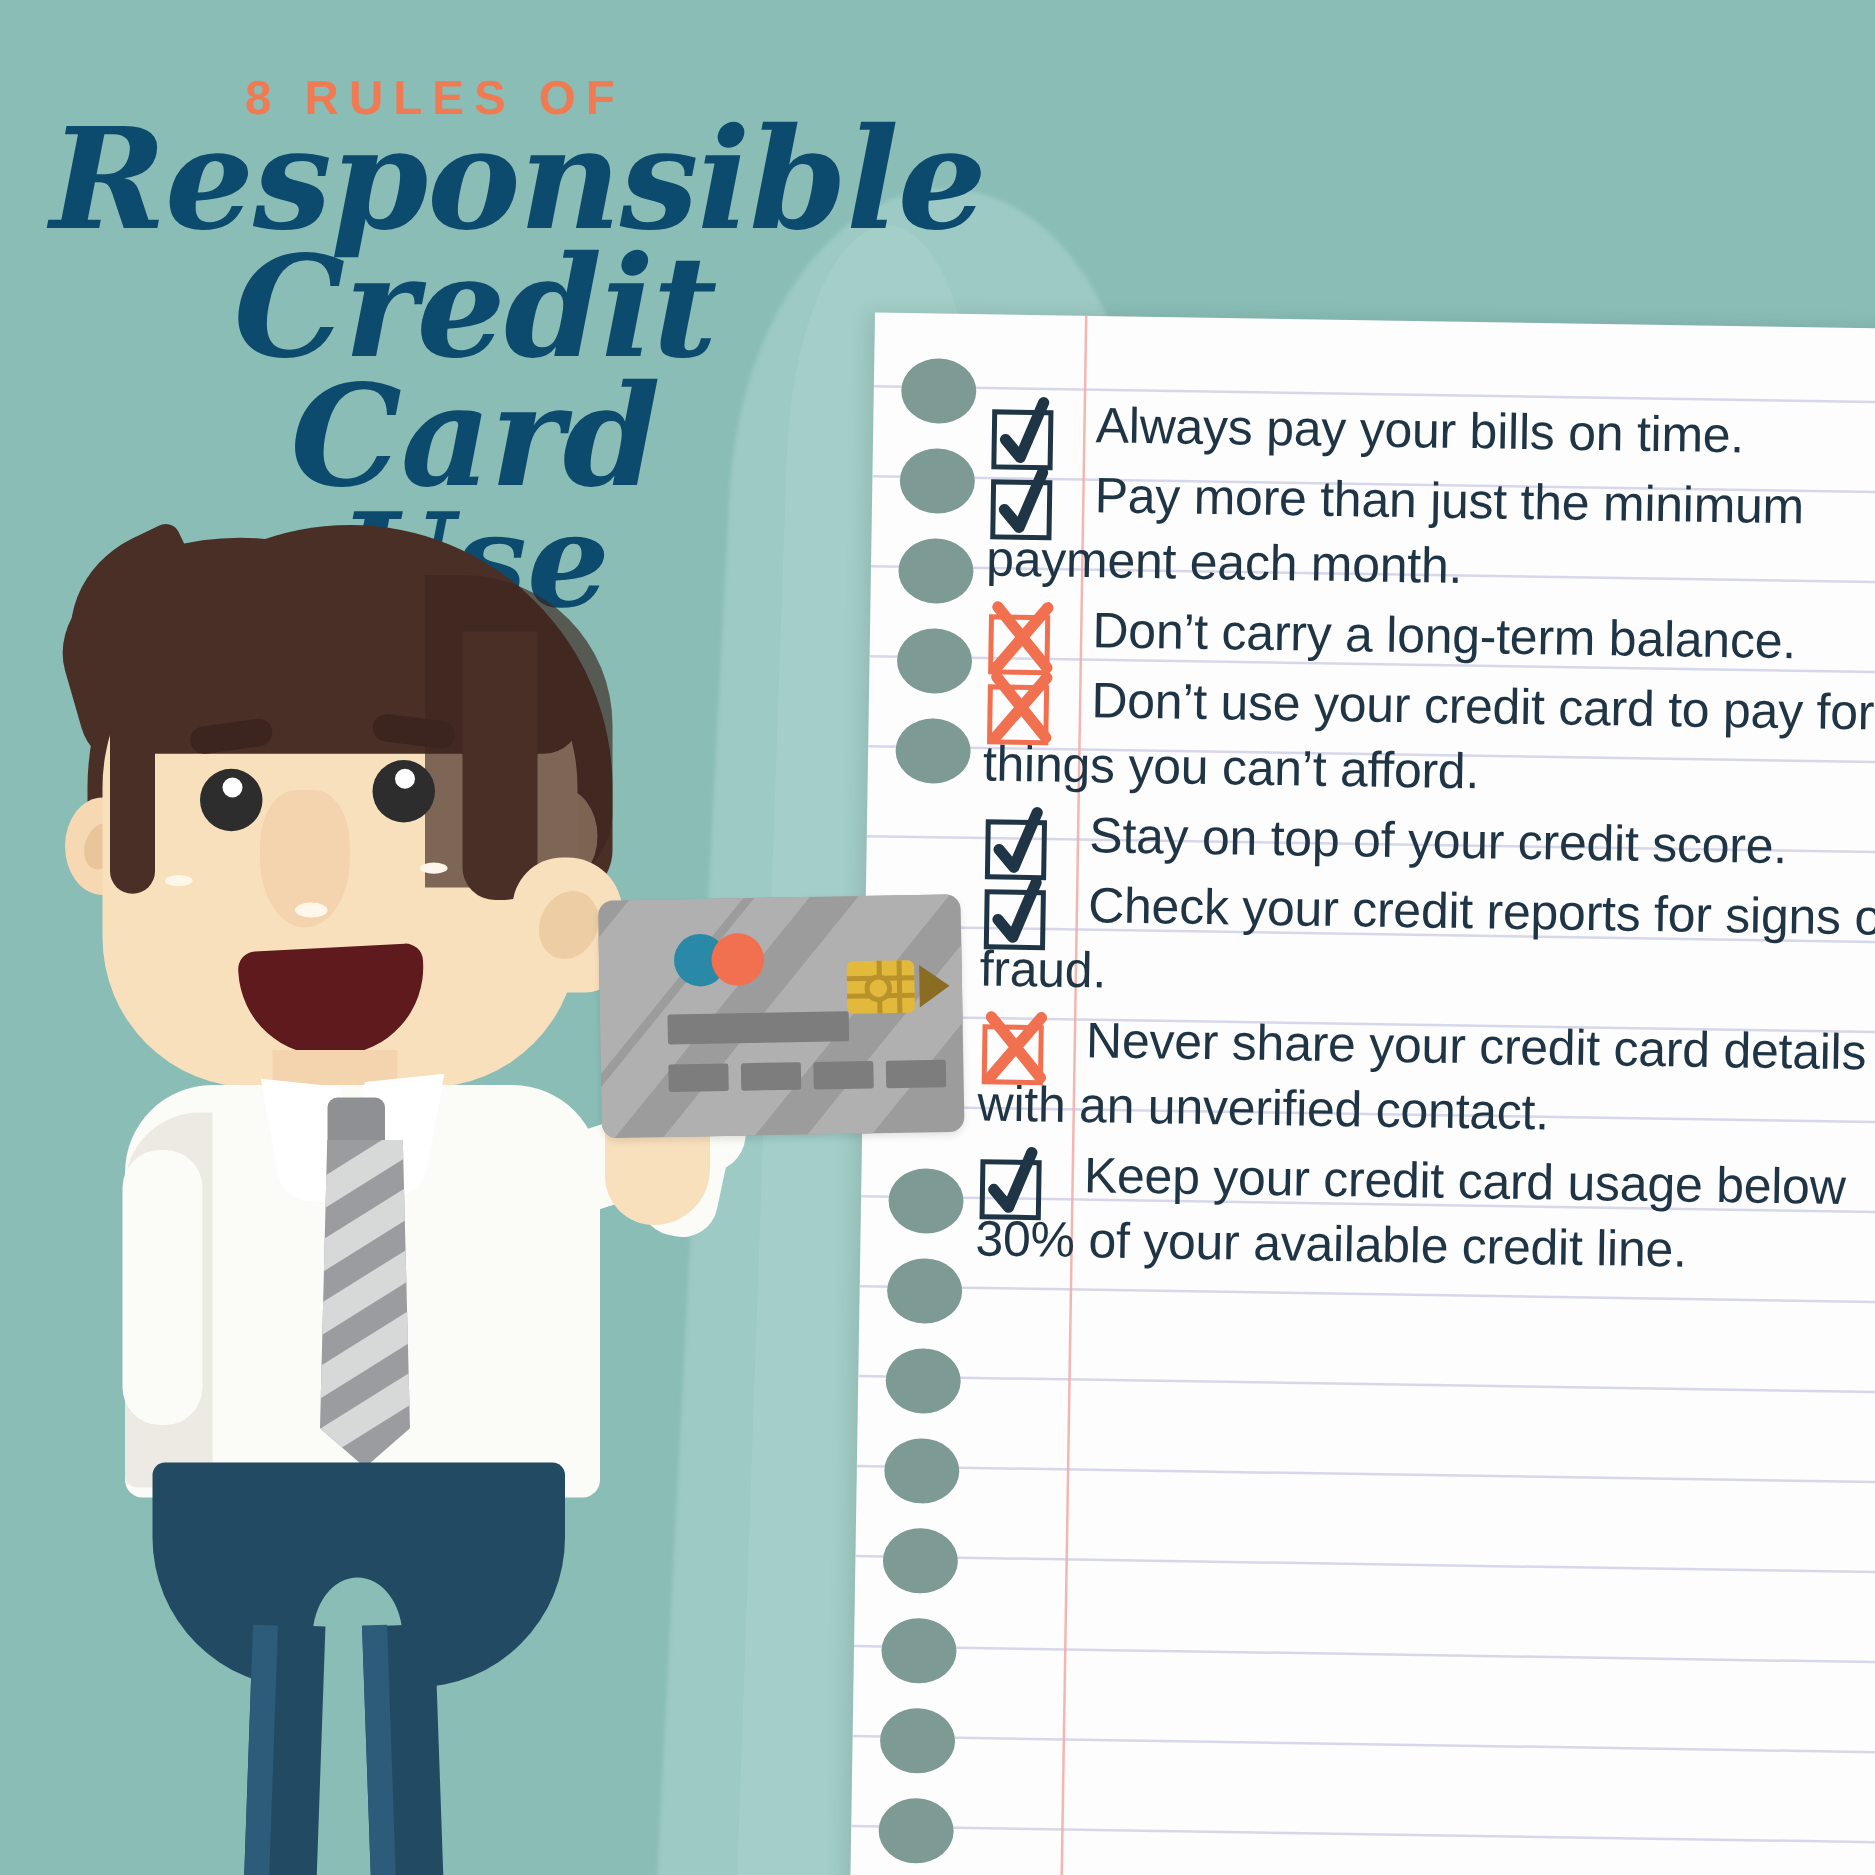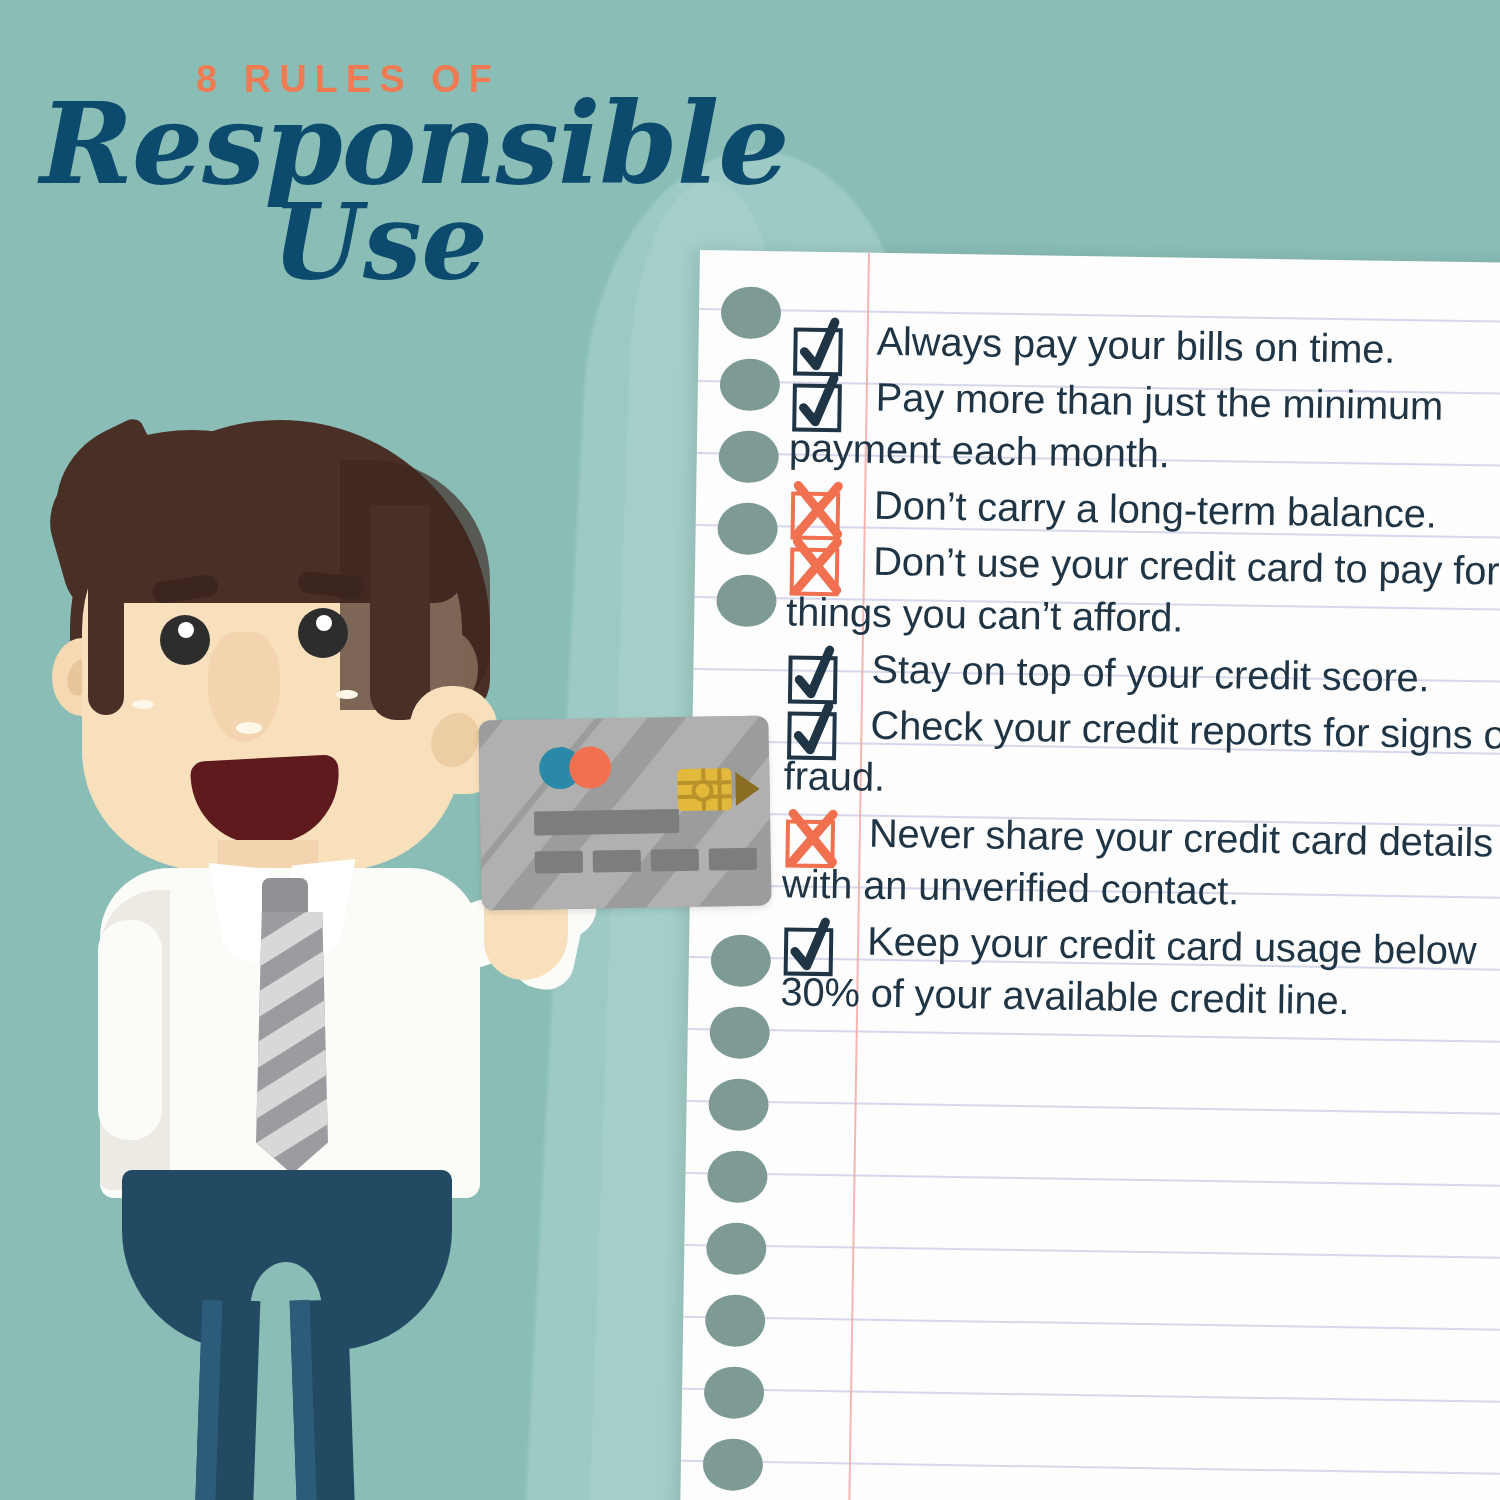--- a/index.html
+++ b/index.html
@@ -224,20 +224,21 @@
 
 <div id="stage" style="background: rgb(137, 189, 182);">
 
   <div class="arc"></div>
   <div class="arc2"></div>
 
   <div class="hdr">
     <div class="kicker" style="color: rgb(240, 123, 82);">8 RULES OF</div>
     <div class="bigtitle" style="color: #0c4a6e;">
       <span class="t1">Responsible</span>
+      <span class="t2">Credit Card</span>
       <span class="t3">Use</span>
     </div>
   </div>
 
   <div class="man">
     <div class="sh hair-back"></div>
     <div class="sh hair-swoop"></div>
     <div class="sh hair-tip"></div>
 
     <div class="sh ear-l"></div>

